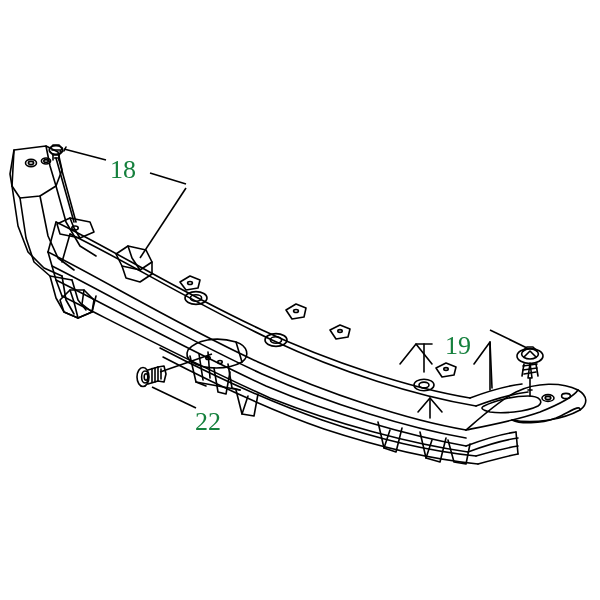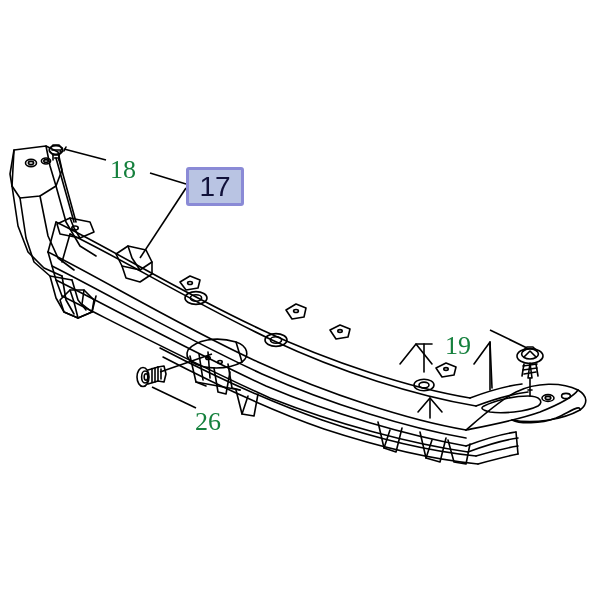--- a/index.html
+++ b/index.html
@@ -261,21 +261,18 @@
     <path d="M160 372 L212 354" stroke="#000000" stroke-width="1.6" fill="none"></path>
     <path d="M152 387 L196 408" stroke="#000000" stroke-width="1.6" fill="none"></path>
 
     <path d="M186 188 L140 258" stroke="#000000" stroke-width="1.6" fill="none"></path>
 
     <path d="M150 173 L186 184" stroke="#000000" stroke-width="1.6" fill="none"></path>
   </svg>
 
   <div class="callout-text" id="callout-18">18</div>
 
-  <div id="callout-17-box">
-    <span class="callout-17-label">17</span>
-  </div>
 
   <div class="callout-text" id="callout-19">19</div>
 
-  <div class="callout-text" id="callout-22">26</div>
+  <div class="callout-text" id="callout-22">22</div>
 
 </div>
 
 </body></html>

